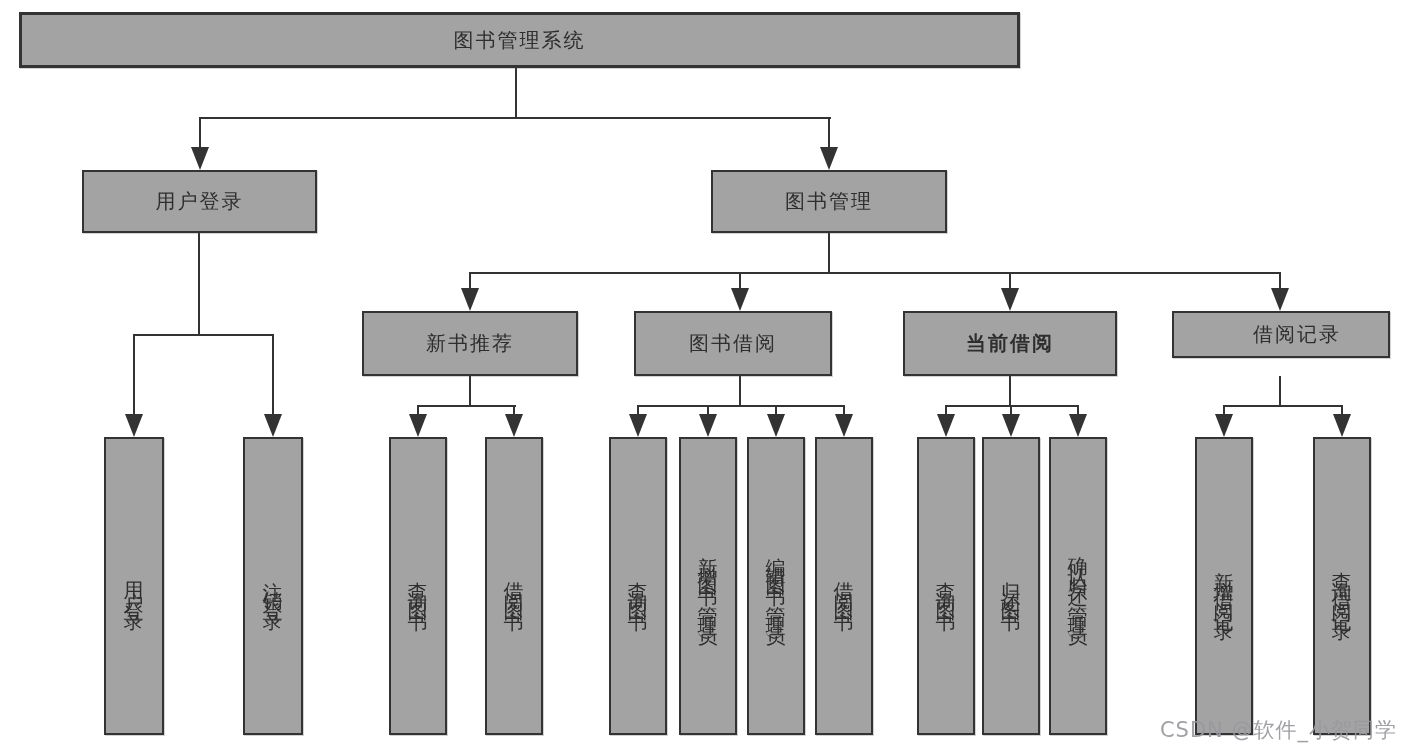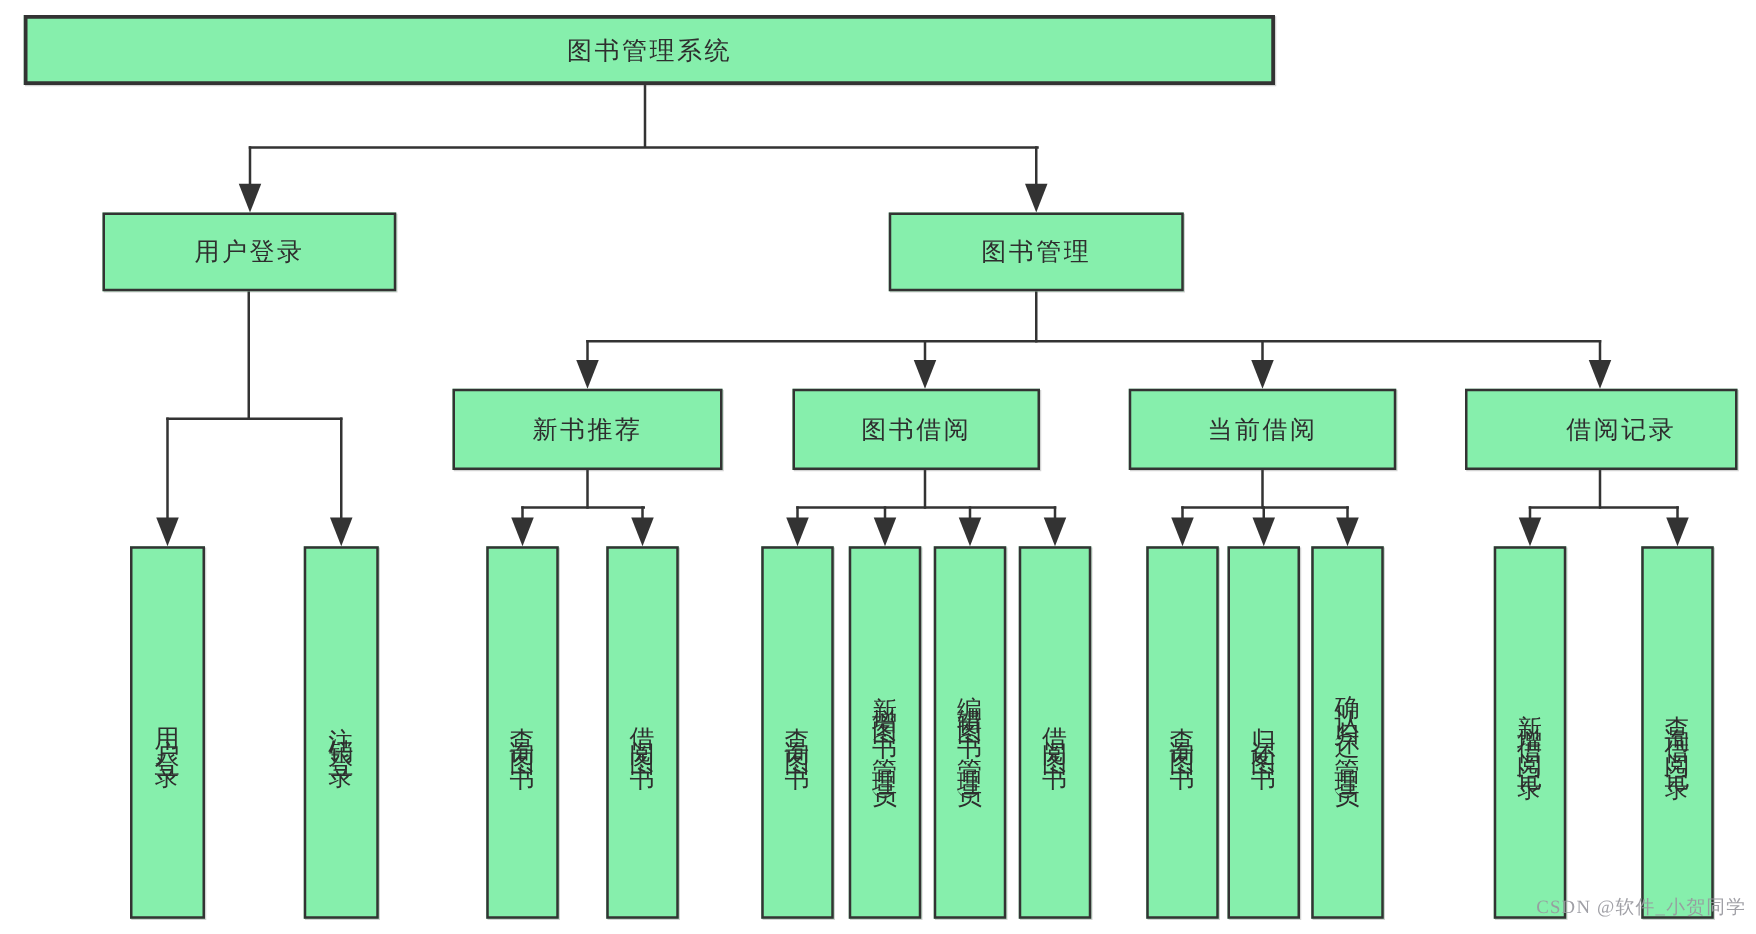--- a/index.html
+++ b/index.html
@@ -12,21 +12,21 @@
     position: relative;
     width: 1405px;
     height: 747px;
     background: #ffffff;
     overflow: hidden;
   }
   
   .box {
     position: absolute;
     box-sizing: border-box;
-    background: #86efac;
+    background: #a3a3a3;
     border: 2px solid #333333;
     color: #2e2e2e;
     display: flex;
     align-items: center;
     justify-content: center;
     z-index: 2;
     box-shadow: 1px 1px 0 rgba(80,80,80,0.25);
   }
   .box.root { border-width: 3px; }
   .h-label {
@@ -62,26 +62,25 @@
     border-left: 9px solid transparent;
     border-right: 9px solid transparent;
     border-top: 23px solid #333333;
     z-index: 1;
   }
   
   .watermark {
     position: absolute;
     top: 716px;
     right: 8px;
-    font-size: 15px;
+    font-size: 21px;
     color: rgba(152, 152, 158, 0.92);
     letter-spacing: 1px;
     z-index: 5;
     white-space: nowrap;
-    font-family: Liberation Serif, serif;
   }
 </style>
 </head>
 <body>
 
 <div class="canvas">
 
   <div class="vline" style="left:515px; top:68px; height:50px;"></div>
   <div class="hline" style="left:199px; top:117px; width:632px;"></div>
   <div class="vline" style="left:199px; top:117px; height:32px;"></div>
@@ -154,25 +153,25 @@
   </div>
 
   <div class="box" style="left:711px; top:170px; width:236px; height:63px;">
     <span class="h-label">图书管理</span>
   </div>
 
   <div class="box" style="left:634px; top:311px; width:198px; height:65px;">
     <span class="h-label">图书借阅</span>
   </div>
 
-  <div class="box" style="left:903px; top:311px; width:214px; height:65px;">
+  <div class="box" style="left:903px; top:311px; width:214px; height:65px;font-weight:bold;">
     <span class="h-label">当前借阅</span>
   </div>
 
-  <div class="box" style="left:1172px; top:311px; width:218px; height:65px;padding-left:32px;">
+  <div class="box" style="left:1172px; top:311px; width:218px; height:47px;padding-left:32px;">
     <span class="h-label">借阅记录</span>
   </div>
 
   <div class="box" style="left:104px; top:437px; width:60px; height:298px;">
     <span class="leaf">用户登录</span>
   </div>
   <div class="box" style="left:243px; top:437px; width:60px; height:298px;">
     <span class="leaf">注销登录</span>
   </div>
 

